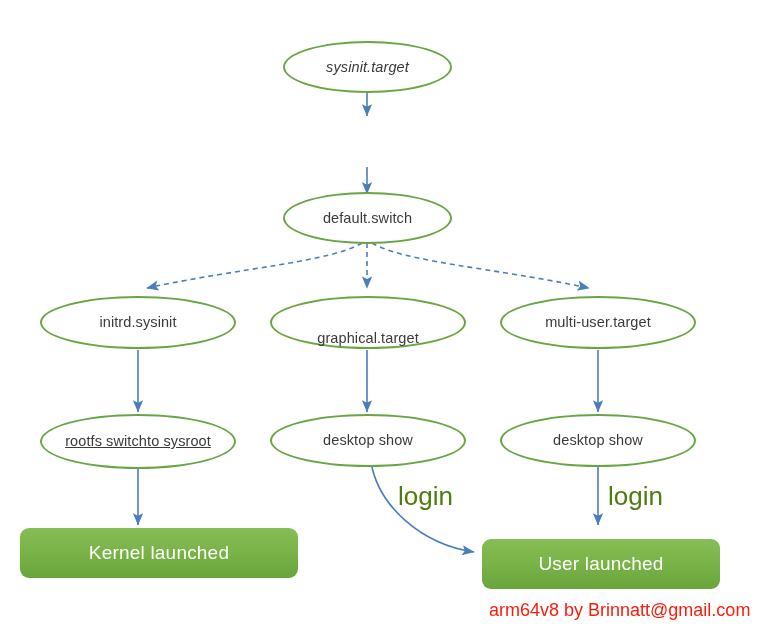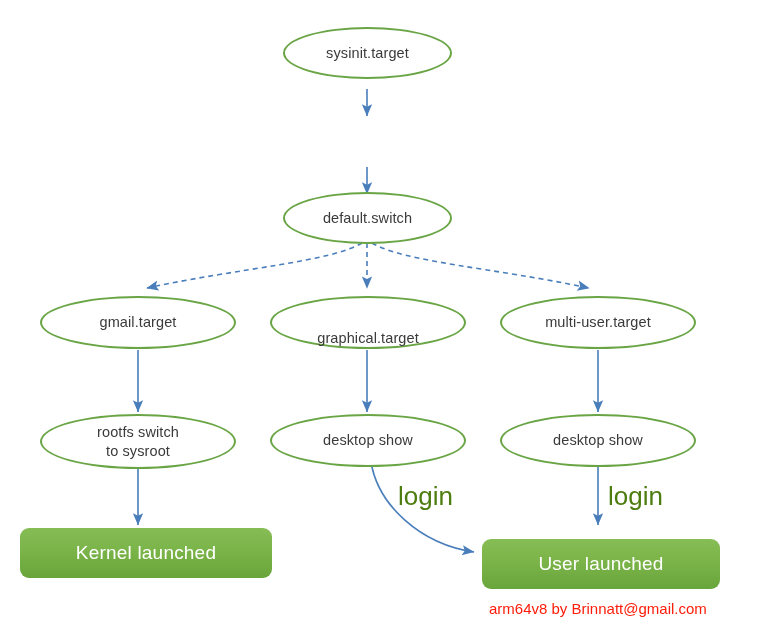--- a/index.html
+++ b/index.html
@@ -69,21 +69,21 @@
     position: absolute;
     color: #4d7c0f;
     font-size: 26px;
     line-height: 1;
     white-space: nowrap;
     z-index: 4;
   }
   .footer-note {
     position: absolute;
     color: #fc1c09;
-    font-size: 15px;
+    font-size: 18px;
     line-height: 1;
     white-space: nowrap;
     z-index: 4;
     text-align: right;
   }
 </style>
 </head>
 <body>
 
 <div id="canvas">
@@ -114,55 +114,55 @@
 
     <line x1="598" y1="350" x2="598" y2="412" stroke="#4a7ebb" stroke-width="1.6" marker-end="url(#ah-solid)"></line>
 
     <line x1="138" y1="468" x2="138" y2="525" stroke="#4a7ebb" stroke-width="1.6" marker-end="url(#ah-solid)"></line>
 
     <path d="M371,462 C378,505 420,544 474,552" fill="none" stroke="#4a7ebb" stroke-width="1.6" marker-end="url(#ah-solid)"></path>
 
     <line x1="598" y1="466" x2="598" y2="525" stroke="#4a7ebb" stroke-width="1.6" marker-end="url(#ah-solid)"></line>
   </svg>
 
-  <div class="node-ellipse" style="left:283px; top:27px; width:169px; height:52px;">
+  <div class="node-ellipse" style="left:283px; top:41px; width:169px; height:52px;font-style:italic;">
     <span class="label-line">sysinit.target</span>
   </div>
 
 
   <div class="node-ellipse" style="left:283px; top:192px; width:169px; height:52px;">
     <span class="label-line">default.switch</span>
   </div>
 
   <div class="node-ellipse" style="left:40px; top:296px; width:196px; height:53px;">
-    <span class="label-line">gmail.target</span>
+    <span class="label-line">initrd.sysinit</span>
   </div>
 
   <div class="node-ellipse" style="left:270px; top:296px; width:196px; height:53px;align-items:flex-end;">
     <span class="label-line">graphical.target</span>
   </div>
 
   <div class="node-ellipse" style="left:500px; top:296px; width:196px; height:53px;">
     <span class="label-line">multi-user.target</span>
   </div>
 
-  <div class="node-ellipse" style="left:40px; top:414px; width:196px; height:55px; flex-direction:column;">
+  <div class="node-ellipse" style="left:40px; top:414px; width:196px; height:55px; flex-direction:row;text-decoration:underline;">
     <span class="label-line">rootfs switch</span>
     <span class="label-line">to sysroot</span>
   </div>
 
   <div class="node-ellipse" style="left:270px; top:414px; width:196px; height:53px;">
     <span class="label-line">desktop show</span>
   </div>
 
   <div class="node-ellipse" style="left:500px; top:414px; width:196px; height:53px;">
     <span class="label-line">desktop show</span>
   </div>
 
-  <div class="node-box" style="left:20px; top:528px; width:252px; height:50px;">
+  <div class="node-box" style="left:20px; top:528px; width:278px; height:50px;">
     <span>Kernel launched</span>
   </div>
 
   <div class="node-box" style="left:482px; top:528px; width:238px; height:50px;margin-top:11px;">
     <span>User launched</span>
   </div>
 
   <div class="edge-label" style="left:398px; top:483px;">login</div>
 
   <div class="edge-label" style="left:608px; top:483px;">login</div>

